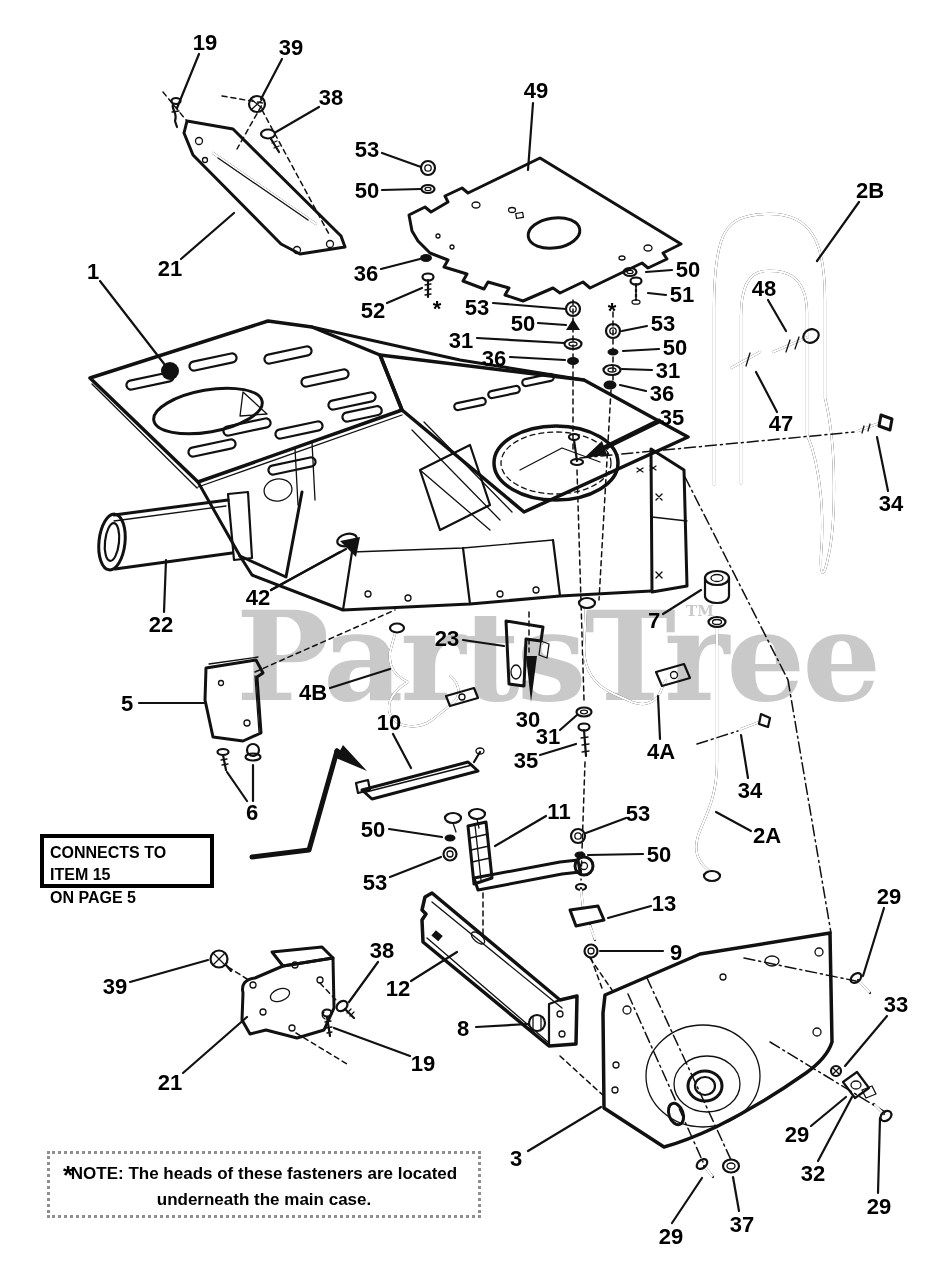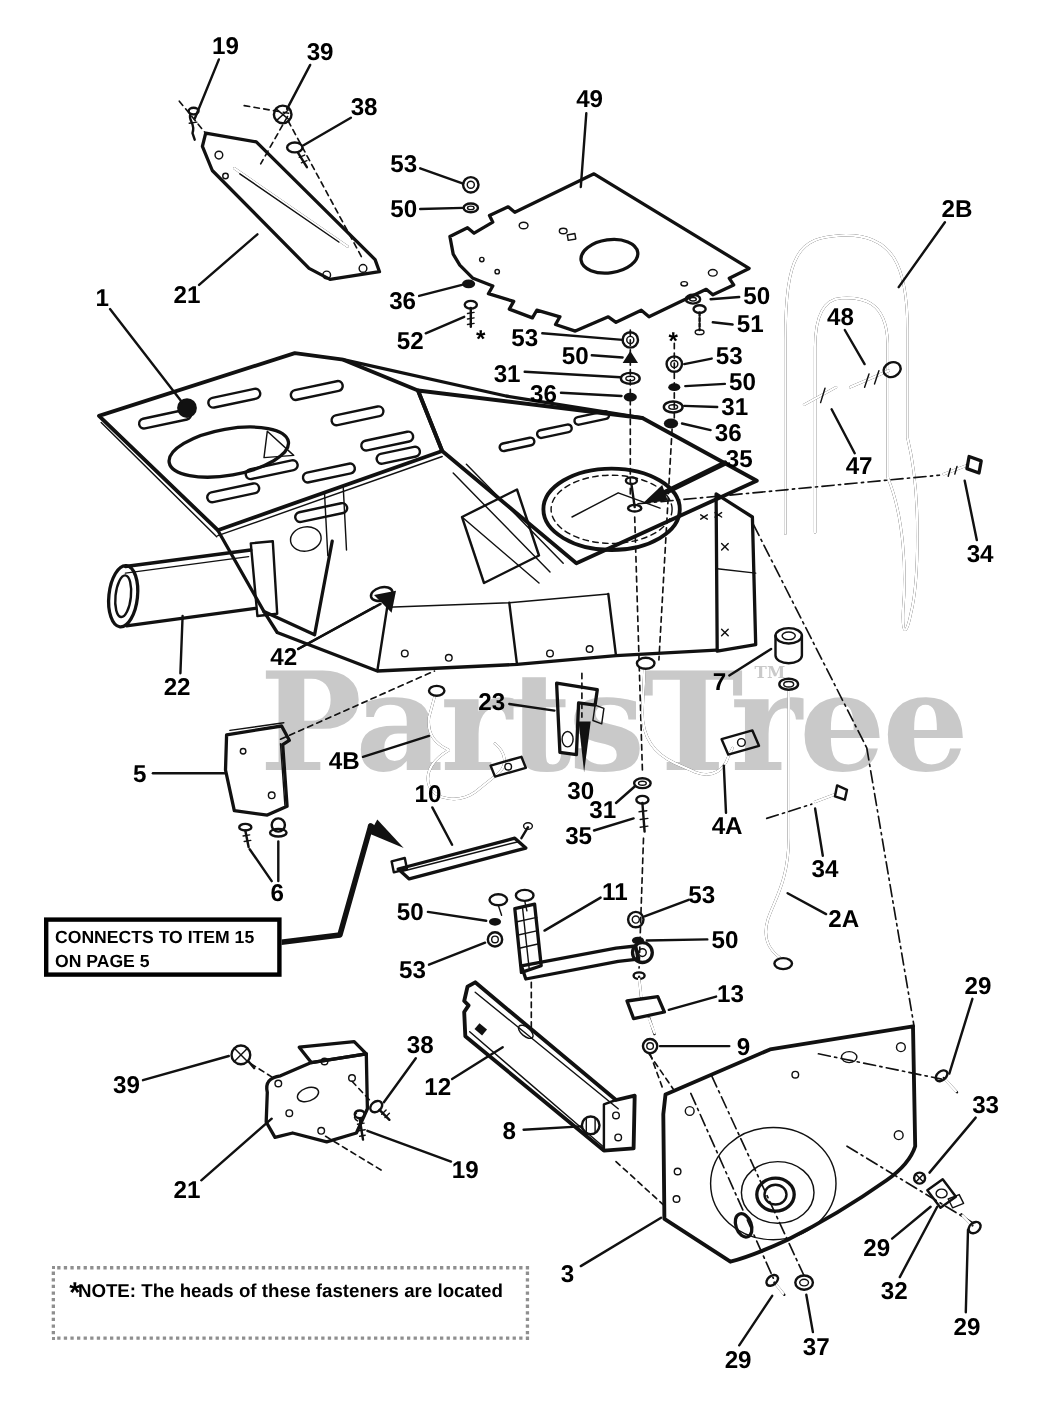--- a/index.html
+++ b/index.html
@@ -16,21 +16,21 @@
   svg .wf{fill:#fff}
   svg .w{stroke:#fff}
   svg .d{stroke-dasharray:5,4;stroke-width:1.5}
   svg .dd{stroke-dasharray:11,4,2,4;stroke-width:1.5}
   svg .thick{stroke-width:5}
   .callout{font:bold 22px "Liberation Sans",sans-serif;fill:#000;stroke:none;
            text-anchor:middle;dominant-baseline:central;}
   .wm{font-family:"DejaVu Serif",serif;font-weight:bold;fill:#c9c9c9;stroke:none;letter-spacing:-3px;}
   .wm-tm{font:bold 15px "DejaVu Serif",serif;fill:#c9c9c9;stroke:none;letter-spacing:0;}
   .txtbox{position:absolute;box-sizing:border-box;background:#fff;color:#000;}
-  .connects-box{left:40px;top:834px;width:216px;height:54px;border:4px solid #000;
+  .connects-box{left:40px;top:834px;width:174px;height:54px;border:4px solid #000;
     font:bold 16px/1.4 "Liberation Sans",sans-serif;padding:4px 6px;}
   .note-box{left:47px;top:1151px;width:434px;height:67px;border:3px dotted #8f8f8f;
     font:bold 17px/1.5 "Liberation Sans",sans-serif;text-align:center;padding-top:7px;}
   .note-star{position:absolute;left:13px;top:2px;font-size:26px;font-weight:bold;}
 </style>
 </head>
 <body>
 
 <div class="stage">
 <svg id="diagram" width="943" height="1280" viewBox="0 0 943 1280">
@@ -575,14 +575,15 @@
 </svg>
 
 <div class="txtbox connects-box">
   <div>CONNECTS TO ITEM 15</div>
   <div>ON PAGE 5</div>
 </div>
 
 <div class="txtbox note-box">
   <span class="note-star">*</span>
   <div>NOTE: The heads of these fasteners are located</div>
+  <div>underneath the main case.</div>
 </div>
 </div>
 
 </body></html>

